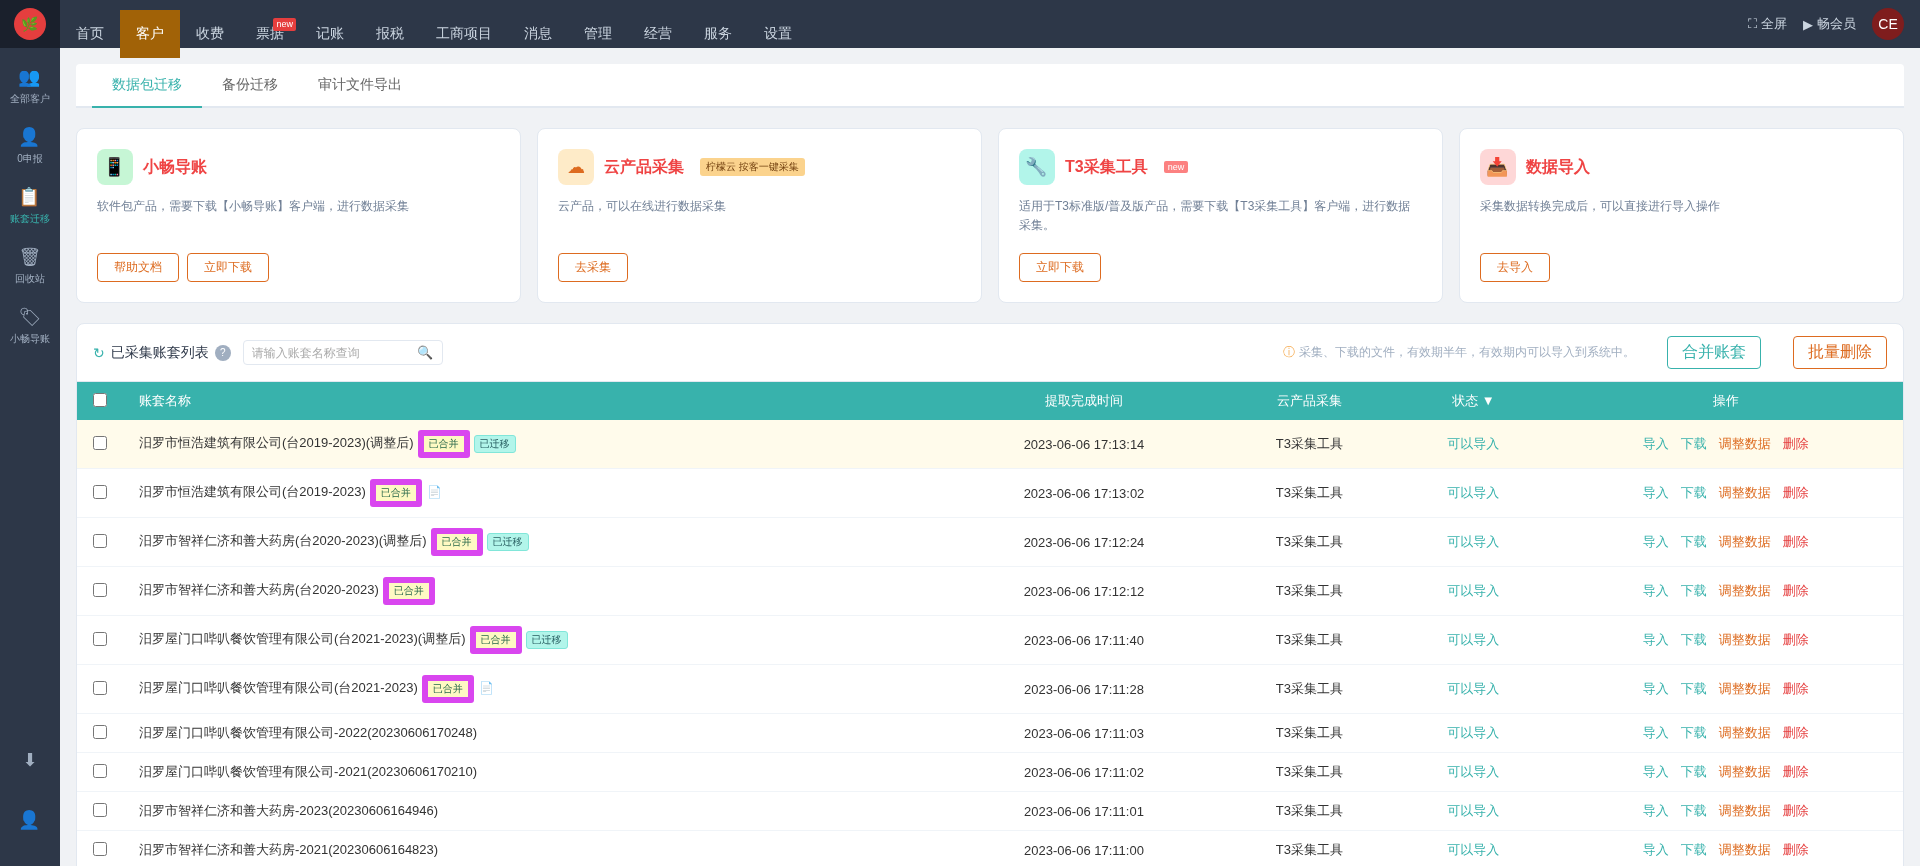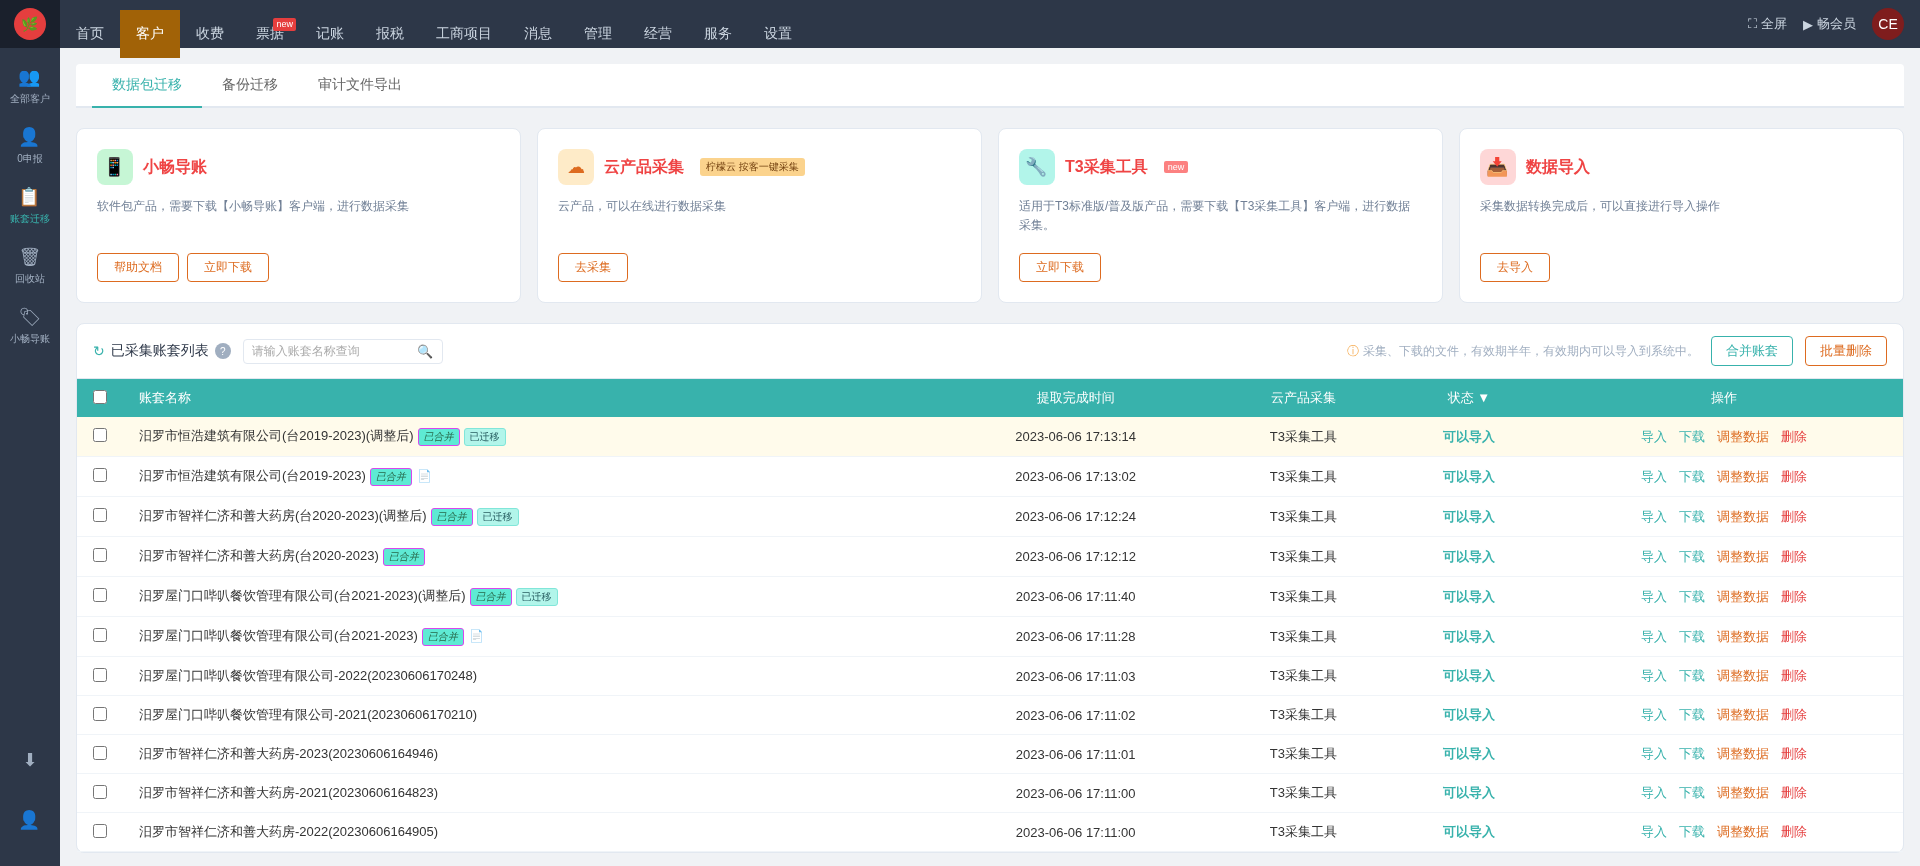--- a/index.html
+++ b/index.html
@@ -50,37 +50,37 @@
 
     
     .list-section { background: white; border-radius: 8px; border: 1px solid #e2e8f0; }
     .list-header { padding: 12px 16px; display: flex; align-items: center; gap: 12px; border-bottom: 1px solid #e2e8f0; }
     .list-title { font-size: 14px; font-weight: 500; color: #2d3748; display: flex; align-items: center; gap: 6px; }
     .search-box { display: flex; align-items: center; border: 1px solid #e2e8f0; border-radius: 4px; padding: 4px 8px; gap: 6px; min-width: 200px; }
     .search-box input { border: none; outline: none; font-size: 12px; color: #666; flex: 1; background: transparent; }
     .search-box input::placeholder { color: #aaa; }
     .list-header-right { margin-left: auto; display: flex; align-items: center; gap: 12px; }
     .hint-text { font-size: 12px; color: #a0aec0; display: flex; align-items: center; gap: 4px; }
-    .btn-action { padding: 5px 14px; border-radius: 4px; cursor: pointer; font-size: 13px; border: 1px solid #38b2ac; color: #38b2ac; background: white; }
+    .btn-action { padding: 5px 14px; border-radius: 4px; cursor: pointer; font-size: 16px; border: 1px solid #38b2ac; color: #38b2ac; background: white; margin-left: 20px; }
     .btn-action.orange { border-color: #dd6b20; color: #dd6b20; }
 
     
     .data-table { width: 100%; border-collapse: collapse; }
     .data-table th { background: #38b2ac; color: white; padding: 10px 16px; text-align: center; font-size: 13px; font-weight: 500; margin-top: 40px; }
     .data-table th:first-child { width: 40px; }
     .data-table th:nth-child(2) { text-align: left; }
     .data-table td { padding: 10px 16px; border-bottom: 1px solid #f0f4f8; font-size: 13px; text-align: center; }
     .data-table td:nth-child(2) { text-align: left; }
     .data-table tr.highlighted td { background: #fffbeb; }
-    .status-badge { color: #38b2ac; font-size: 13px; font-weight: bold; }
+    .status-badge { color: #38b2ac; font-size: 13px; }
     .action-link { color: #38b2ac; cursor: pointer; font-size: 13px; }
     .action-link.red { color: #e53e3e; }
     .action-link.orange { color: #dd6b20; }
     .tag-badge { display: inline-flex; align-items: center; font-size: 10px; padding: 1px 5px; border-radius: 3px; margin-left: 4px; }
-    .tag-badge.open { background: #5eead4; color: #276749; border: 1px solid #d946ef; font-style: italic; }
+    .tag-badge.open { background: #fef9c3; color: #276749; border: 6px solid #d946ef; }
     .tag-badge.teal { background: #b2f5ea; color: #285e61; border: 1px solid #81e6d9; }
     .cell-icon { color: #a0aec0; margin-left: 6px; cursor: pointer; font-size: 12px; }
     .checkbox { width: 14px; height: 14px; cursor: pointer; }
     .actions-cell { display: flex; align-items: center; justify-content: center; gap: 12px; }
   </style>
 </head>
 <body>
 
 <div class="top-nav">
   <div class="top-nav-logo">

